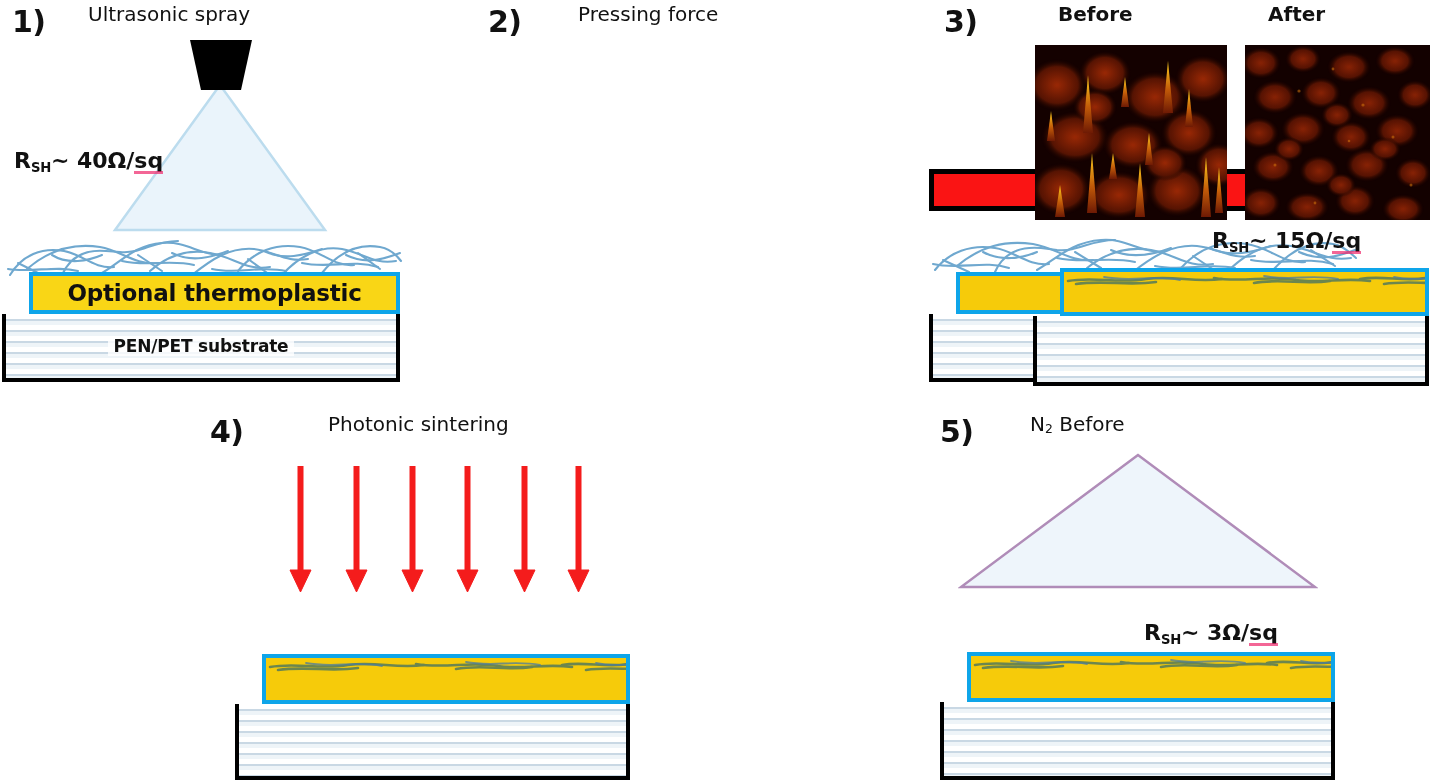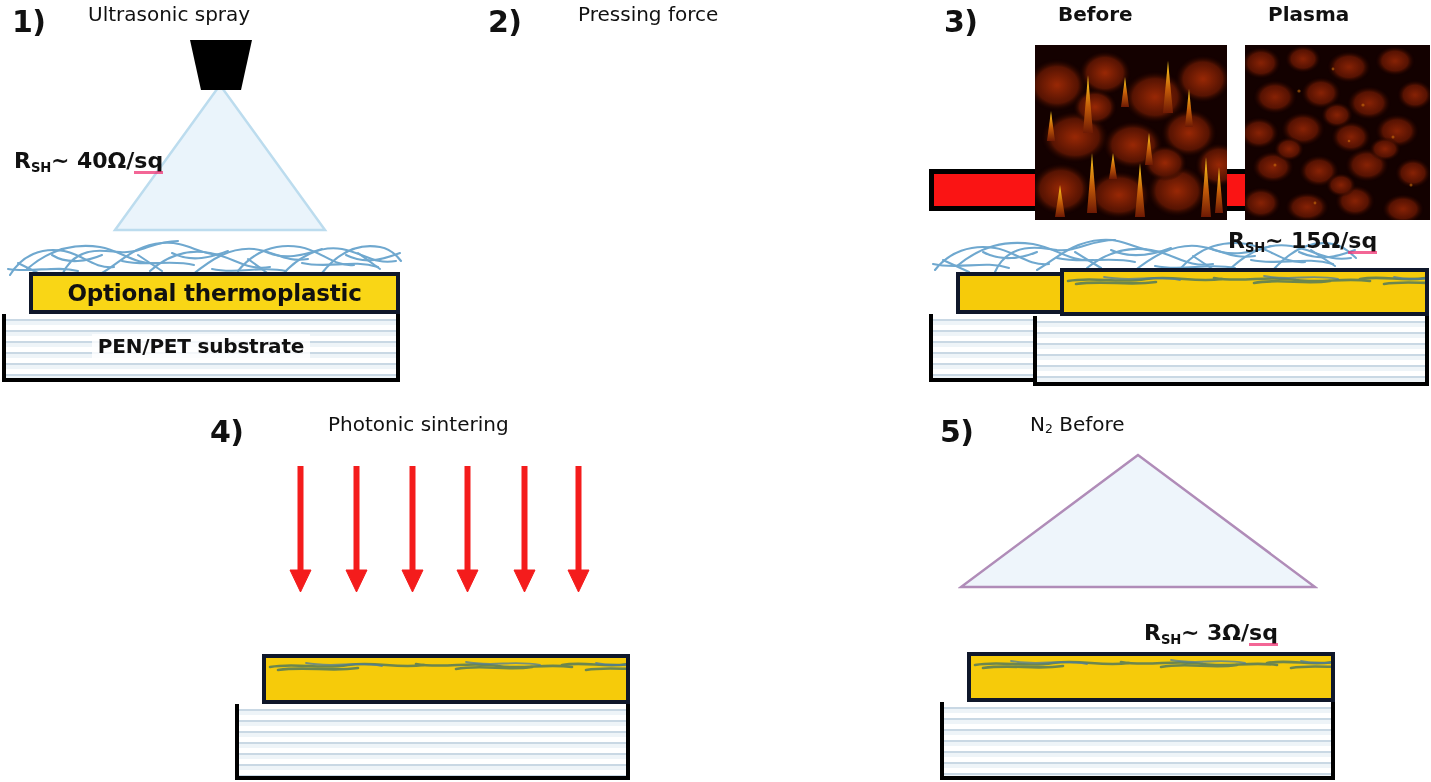--- a/index.html
+++ b/index.html
@@ -73,21 +73,21 @@
     background: #ef2b6e;
     opacity: 0.72;
   }
 
   
   .stack { position: absolute; box-sizing: border-box; }
   .layer-top {
     position: absolute; left: 6px; right: 0;
     box-sizing: border-box;
     background: #f6cb0a;
-    border: 4px solid #0f172a;
+    border: 4px solid #0ea5e9;
     margin-left: 21px;
   }
   .layer-top.thermo {
     background: #f9d616;
     display: flex; align-items: center; justify-content: center;
   }
   .layer-top .lbl {
     font-weight: bold; font-size: 23px; color: #111111;
     white-space: nowrap; letter-spacing: -0.2px;
   }
@@ -99,21 +99,21 @@
     background:
       repeating-linear-gradient(
         to bottom,
         #ffffff 0px, #ffffff 5px,
         #c9d8e4 5px, #c9d8e4 7px,
         #eef4f8 7px, #eef4f8 11px
       );
     display: flex; align-items: center; justify-content: center;
   }
   .layer-bot .lbl {
-    font-weight: bold; font-size: 20px; color: #111111;
+    font-weight: bold; font-size: 17px; color: #111111;
     white-space: nowrap; letter-spacing: -0.2px;
     background: rgba(255,255,255,0.80);
     padding: 0 6px;
   }
   
   .embedded {
     position: absolute;
     left: 0; right: 0; top: 0;
     height: 16px;
     overflow: hidden;
@@ -239,21 +239,21 @@
     <div class="layer-top" style="top:0; height:42px;"></div>
     <div class="layer-bot" style="top:42px; height:68px;"></div>
   </div>
 </div>
 
 <div class="panel" style="left:930px; top:0; width:501px; height:400px;">
 
   <div class="step-num" style="left:14px; top:4px;">3)</div>
 
   <div class="afm-title" style="left:128px; top:2px;">Before</div>
-  <div class="afm-title" style="left:338px; top:2px;">Plasma</div>
+  <div class="afm-title" style="left:338px; top:2px;">After</div>
 
   <div class="afm" style="left:105px; top:45px; width:192px; height:175px;">
     <svg width="192" height="175" viewBox="0 0 192 175">
       <defs>
         <radialGradient id="blob" cx="50%" cy="50%" r="50%">
           <stop offset="0%" stop-color="#a02a06"></stop>
           <stop offset="70%" stop-color="#5a1503"></stop>
           <stop offset="100%" stop-color="#180200" stop-opacity="0"></stop>
         </radialGradient>
         <linearGradient id="spike" x1="0" y1="1" x2="0" y2="0">
@@ -337,21 +337,21 @@
         <circle cx="88" cy="24" r="1.4"></circle>
           <circle cx="30" cy="120" r="1.5"></circle>
         <circle cx="148" cy="92" r="1.5"></circle>
           <circle cx="70" cy="158" r="1.4"></circle>
         <circle cx="166" cy="140" r="1.5"></circle>
           <circle cx="104" cy="96" r="1.3"></circle>
       </g>
     </svg>
   </div>
 
-  <div class="rsh" style="left:298px; top:228px;">
+  <div class="rsh" style="left:282px; top:228px;">
     <span>R</span><sub>SH</sub><span>~ 15Ω/</span><span class="sq">sq</span>
   </div>
 
   <div class="stack" style="left:103px; top:268px; width:396px; height:118px;">
     <div class="layer-top" style="top:0; height:48px;">
       <div class="embedded">
         <svg width="388" height="16" viewBox="0 0 388 16" preserveAspectRatio="none">
           <g fill="none" stroke="#5e7f56" stroke-width="2.6" stroke-linecap="round" opacity="0.9">
             <path d="M4,9 C30,4 54,12 82,7 C110,3 130,11 158,7"></path>
             <path d="M150,6 C178,11 204,3 232,8 C258,12 278,5 306,9"></path>

